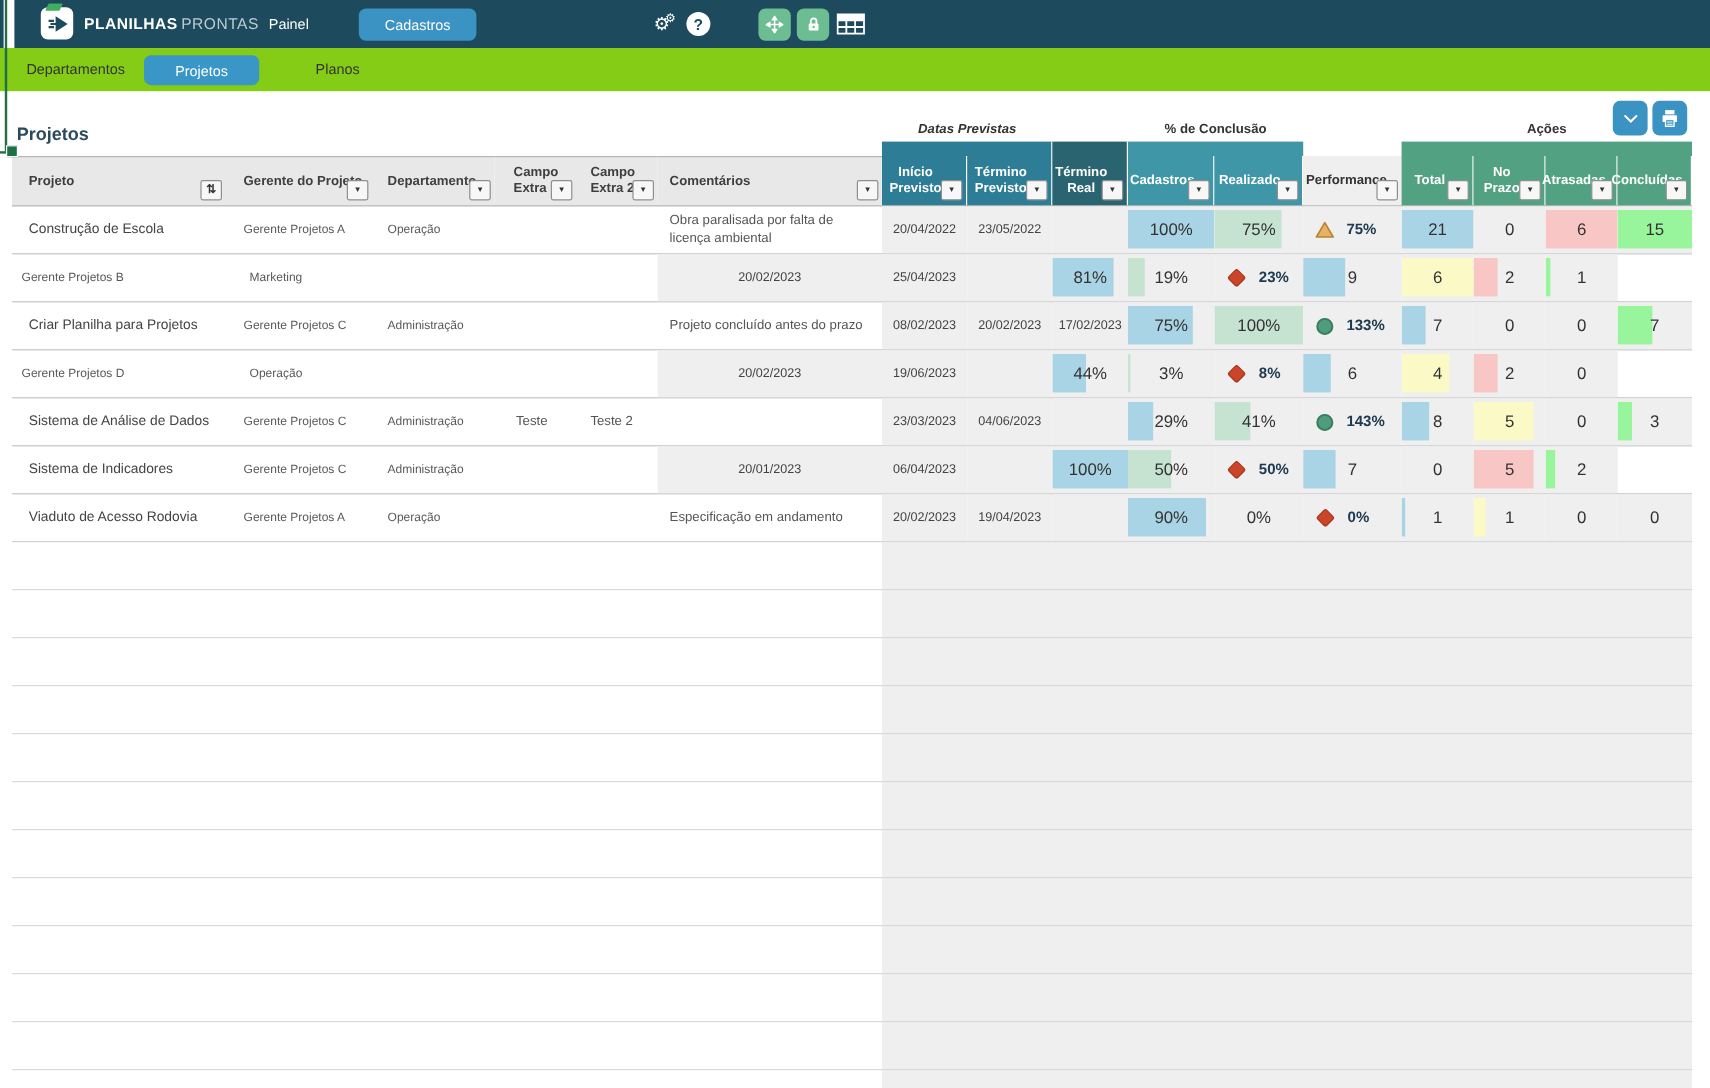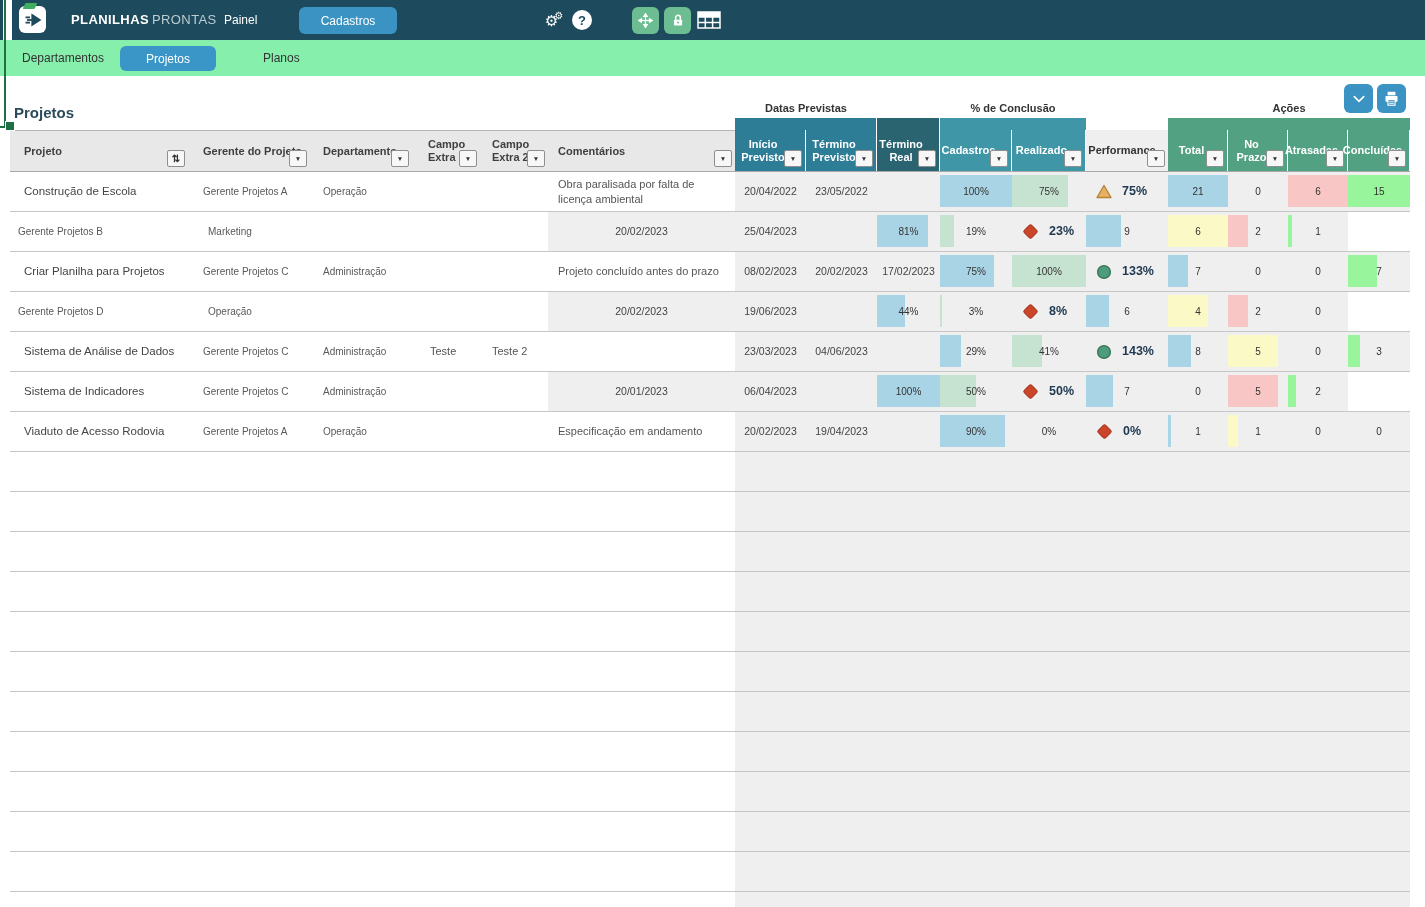--- a/index.html
+++ b/index.html
@@ -1,21 +1,21 @@
 <!DOCTYPE html>
 <html><head>
 <meta charset="utf-8">
 <style>
   html,body{margin:0;padding:0;background:#fff;}
   .stage{position:relative;width:1425px;height:907px;overflow:hidden;background:#fff;
          font-family:"Liberation Sans",sans-serif;color:#444;}
 
   
   .topbar{position:absolute;left:0;top:0;width:1425px;height:40px;background:#1d4a5c;}
-  .brand{position:absolute;left:19px;top:6px;display:flex;align-items:center;gap:25px;}
+  .brand{position:absolute;left:34px;top:6px;display:flex;align-items:center;gap:9px;}
   .logo{position:relative;width:27px;height:27px;background:#fff;border-radius:6px;
         display:flex;align-items:center;justify-content:center;}
   .logo .leaf{position:absolute;top:-3px;left:5px;width:12px;height:6px;background:#3fae62;
         transform:skewX(-25deg);border-radius:1px;}
   .brand-text{font-size:13px;letter-spacing:.4px;color:#fff;font-weight:bold;}
   .brand-text .light{font-weight:normal;color:#bcccd3;margin-left:3px;}
   .nav-painel{position:absolute;left:224px;top:0;height:40px;display:flex;align-items:center;
         color:#fff;font-size:12px;cursor:pointer;}
   .btn-cadastros{position:absolute;left:299px;top:7px;width:98px;height:27px;background:#3a93c2;
         border:none;border-radius:6px;color:#fff;font-size:12px;font-family:inherit;cursor:pointer;}
@@ -25,21 +25,21 @@
   .gear-small{font-size:10px;line-height:1;margin:-9px 0 0 -4px;}
   .ic-help{left:572px;top:10px;width:20px;height:20px;border-radius:50%;background:#fff;
         color:#1d4a5c;font-weight:bold;font-size:13px;}
   .btn-green{position:absolute;width:27px;height:27px;top:7px;background:#6cbd92;border:none;
         border-radius:6px;display:flex;align-items:center;justify-content:center;cursor:pointer;}
   .ic-move{left:632px;}
   .ic-lock{left:664px;}
   .ic-grid{left:697px;top:10px;width:24px;height:20px;}
 
   
-  .tabbar{position:absolute;left:0;top:40px;width:1425px;height:36px;background:#86efac;}
+  .tabbar{position:absolute;left:0;top:40px;width:1425px;height:36px;background:#84cc16;}
   .tab{position:absolute;top:0;height:36px;display:flex;align-items:center;font-size:12px;
         color:#333;cursor:pointer;}
   .tab-dep{left:22px;} .tab-planos{left:263px;}
   .tab-active{left:120px;top:6px;height:25px;width:96px;background:#3a96c6;border-radius:6px;
         color:#fff;justify-content:center;}
 
   
   .sel-line-v{position:absolute;left:4px;top:0;width:2px;height:126px;background:#1e7145;z-index:30;}
   .sel-line-h{position:absolute;left:0;top:126px;width:14px;height:2px;background:#1e7145;z-index:30;}
   .sel-square{position:absolute;left:5px;top:121px;width:8px;height:8px;background:#1e7145;
@@ -50,21 +50,21 @@
   .page-title{position:absolute;left:14px;top:94px;font-size:15px;font-weight:bold;color:#2b4a5a;}
   .toolbtn{position:absolute;top:84px;width:29px;height:29px;background:#3a93c2;border:none;
         border-radius:6px;display:flex;align-items:center;justify-content:center;cursor:pointer;}
   .btn-collapse{left:1344px;} .btn-print{left:1377px;}
 
   
   .table{position:absolute;left:10px;top:100px;width:1400px;}
   .grid16{display:grid;grid-template-columns:185px 115px 102px 68px 68px 187px 71px 71px 63px 72px 74px 82px 60px 60px 60px 62px;}
   .glrow{height:18px;}
   .gl{font-size:11px;font-weight:bold;color:#333;text-align:center;line-height:16px;}
-  .gl-datas{grid-column:7 / span 2;} .gl-conc{grid-column:10 / span 2;} .gl-acoes{grid-column:13 / span 4;}
+  .gl-datas{grid-column:7 / span 2;font-style:italic;} .gl-conc{grid-column:10 / span 2;} .gl-acoes{grid-column:13 / span 4;}
   .bandrow{height:12px;}
   .band{height:12px;}
   .b-datas{grid-column:7 / span 2;background:#2e7d96;border-bottom:2px solid #fff;border-right:1px solid #fff;}
   .b-real{grid-column:9;background:#2a6470;border-right:1px solid #fff;}
   .b-conc{grid-column:10 / span 2;background:#3f96a6;border-bottom:2px solid #fff;}
   .b-acoes{grid-column:13 / span 4;background:#52a183;border-bottom:2px solid #fff;}
   .headrow{height:41px;border-bottom:1px solid #a8a8a8;}
   .hcell{position:relative;font-size:11px;font-weight:bold;display:flex;align-items:center;
         box-sizing:border-box;line-height:1.15;}
   .hc-left{background:#e8e8e8;color:#3f3f3f;border-top:1px solid #b5b5b5;}
@@ -90,21 +90,21 @@
   .cell{display:flex;align-items:center;box-sizing:border-box;font-size:11px;color:#555;
         line-height:1.3;overflow:hidden;}
   .shade{background:#efefef;}
   .c-projeto{padding-left:14px;color:#444;font-size:11.5px;}
   .c-gerente{padding-left:8px;font-size:10px;color:#595959;}
   .c-depto{padding-left:13px;font-size:10px;color:#595959;}
   .c-extra1{padding-left:18px;} .c-extra2{padding-left:12px;}
   .c-coment{padding-left:10px;padding-right:6px;font-size:11px;color:#555;}
   .c-date{justify-content:center;font-size:10.5px;color:#444;}
   .barcell{position:relative;justify-content:center;}
-  .barcell .bval{position:relative;z-index:2;font-size:10px;color:#333;}
+  .barcell .bval{position:relative;z-index:2;font-size:14px;color:#333;}
   .bar{position:absolute;left:0;top:3px;bottom:4px;z-index:1;}
   .bar-blue{background:#a9d4e5;} .bar-green{background:#c6e3d1;}
   .bar-yellow{background:#fbf9c6;} .bar-pink{background:#f8c6c4;} .bar-bright{background:#99f59b;}
   .c-perf{padding-left:10px;gap:10px;}
   .picon{display:flex;align-items:center;}
   .pval{font-size:12.5px;font-weight:bold;color:#203a52;}
   .span-left{grid-column:1 / span 6;background:#fff;}
   .span-right{grid-column:7 / span 10;}
 </style>
 </head>

